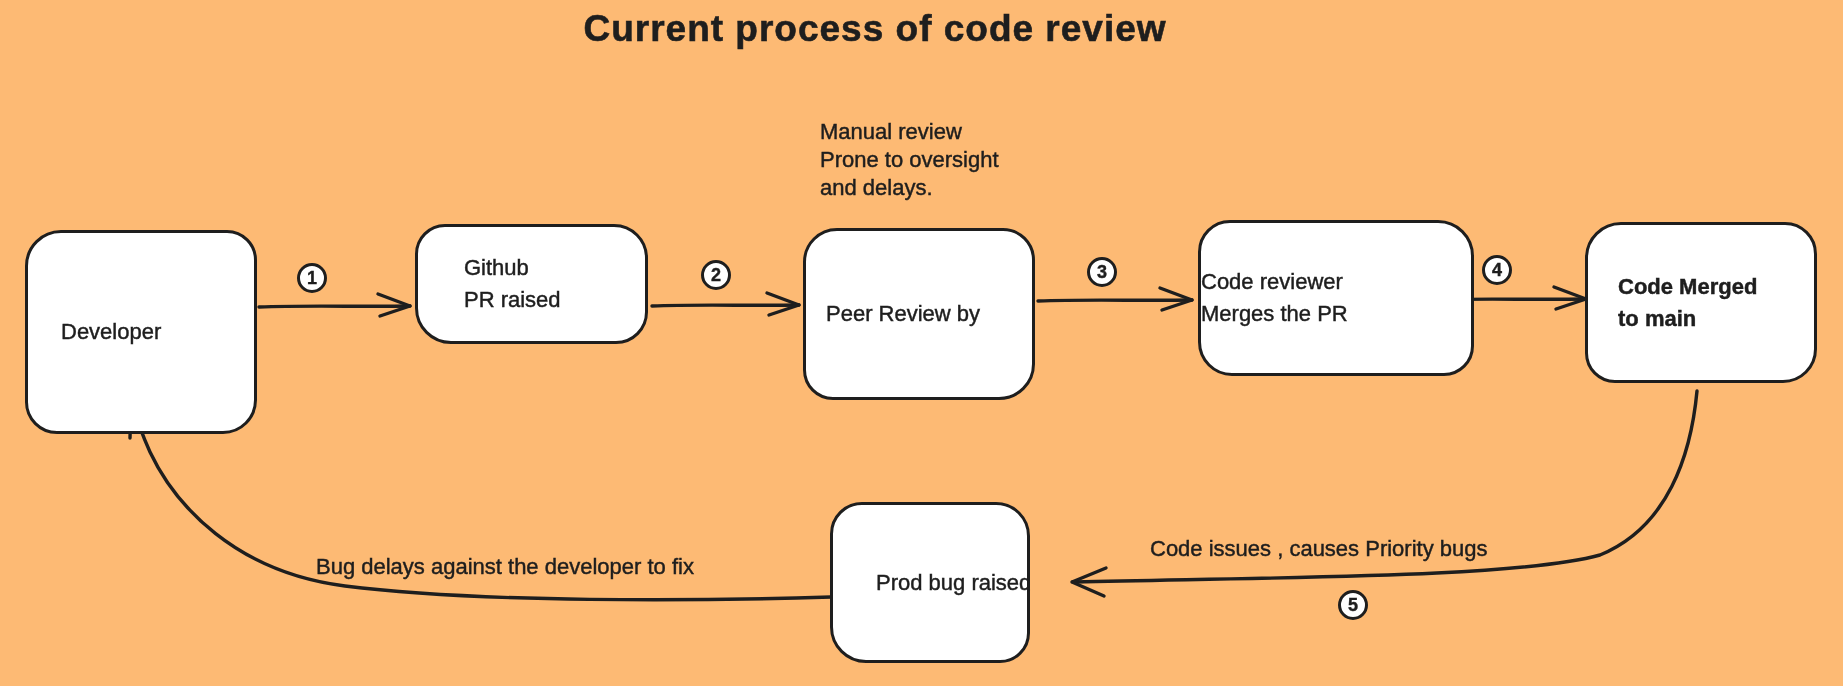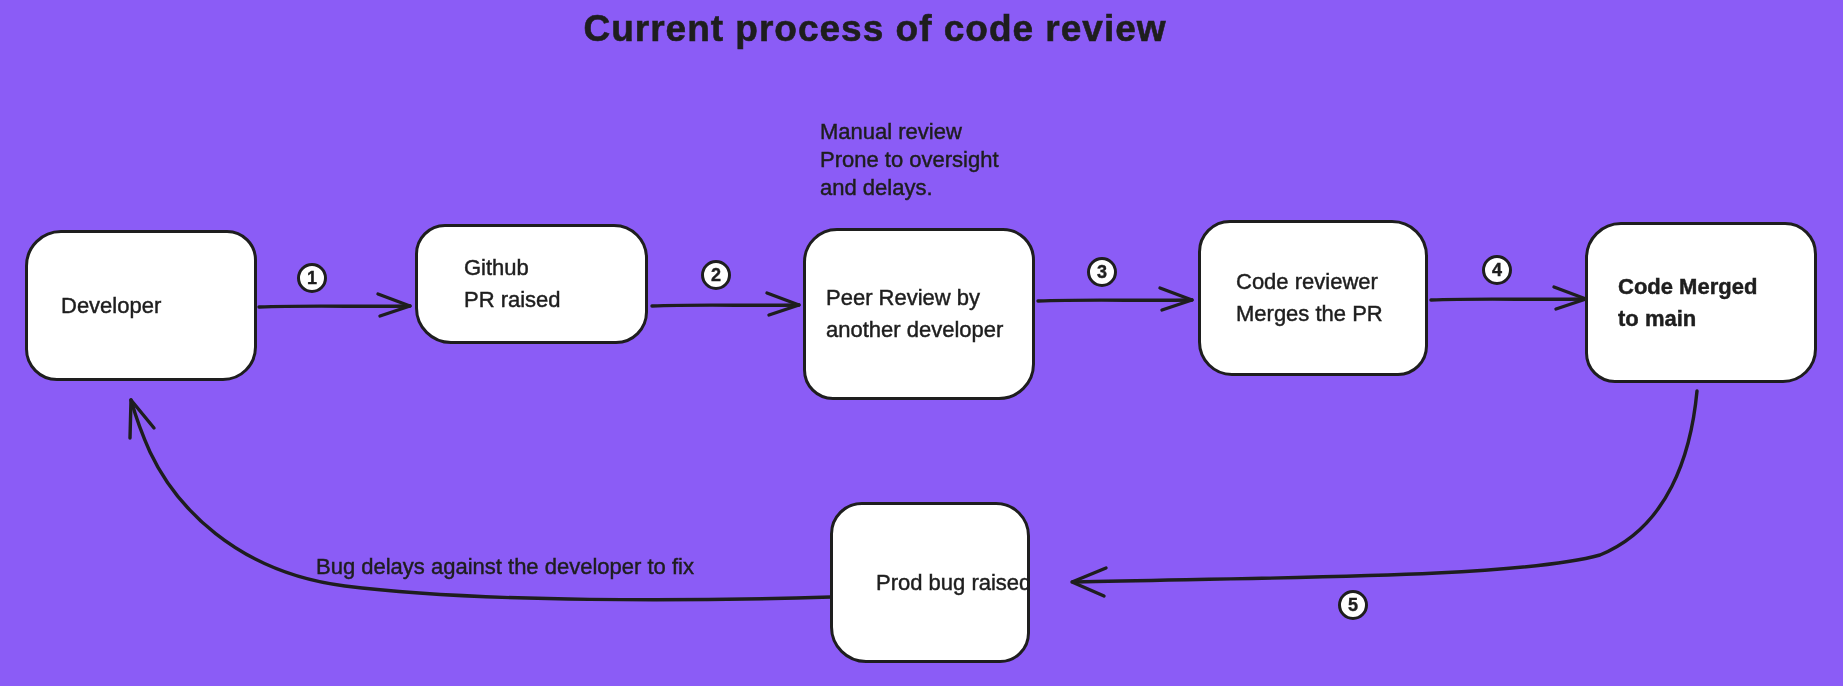--- a/index.html
+++ b/index.html
@@ -4,21 +4,21 @@
 <style>
   html, body {
     margin: 0;
     padding: 0;
     background: #ffffff;
   }
   .canvas {
     position: relative;
     width: 1843px;
     height: 686px;
-    background: #8b5cf6;
+    background: #fdba74;
     overflow: hidden;
     font-family: "Liberation Sans", sans-serif;
     color: #1e1e1e;
   }
   .title {
     position: absolute;
     left: 370px;
     top: 8px;
     width: 1010px;
     text-align: center;
@@ -47,24 +47,24 @@
     box-sizing: border-box;
     display: flex;
     align-items: center;
     justify-content: flex-start;
     font-size: 22px;
     line-height: 1.45;
     -webkit-text-stroke: 0.45px #1e1e1e;
     white-space: nowrap;
   }
   .node .line { display: block; }
-  #n-developer   { left: 25px;   top: 230px; width: 232px; height: 151px; border-radius: 36px 30px 34px 32px; padding-left: 33px; }
+  #n-developer   { left: 25px;   top: 230px; width: 232px; height: 204px; border-radius: 36px 30px 34px 32px; padding-left: 33px; }
   #n-github      { left: 415px;  top: 224px; width: 233px; height: 120px; border-radius: 30px 34px 32px 36px; padding-left: 46px; }
   #n-peer        { left: 803px;  top: 228px; width: 232px; height: 172px; border-radius: 34px 32px 36px 30px; padding-left: 20px; }
-  #n-reviewer    { left: 1198px; top: 220px; width: 230px; height: 156px; border-radius: 32px 36px 30px 34px; padding-left: 35px; }
+  #n-reviewer    { left: 1198px; top: 220px; width: 276px; height: 156px; border-radius: 32px 36px 30px 34px; }
   #n-merged      { left: 1585px; top: 222px; width: 232px; height: 161px; border-radius: 36px 32px 34px 30px; padding-left: 30px; font-weight: bold; }
   #n-prod        { left: 830px;  top: 502px; width: 200px; height: 161px; border-radius: 32px 34px 30px 36px; padding-left: 43px; }
   .step {
     position: absolute;
     width: 30px;
     height: 30px;
     box-sizing: border-box;
     border: 3px solid #1e1e1e;
     border-radius: 50%;
     background: #ffffff;
@@ -136,21 +136,20 @@
   <div class="node" id="n-github">
     <div class="node-label">
       <span class="line">Github</span>
       <span class="line">PR raised</span>
     </div>
   </div>
 
   <div class="node" id="n-peer">
     <div class="node-label">
       <span class="line">Peer Review by</span>
-      <span class="line">another developer</span>
     </div>
   </div>
 
   <div class="node" id="n-reviewer">
     <div class="node-label">
       <span class="line">Code reviewer</span>
       <span class="line">Merges the PR</span>
     </div>
   </div>
 
@@ -172,15 +171,16 @@
   <div class="step" id="s3">3</div>
   <div class="step" id="s4">4</div>
   <div class="step" id="s5">5</div>
 
   <div class="note">
     <span class="line">Manual review</span>
     <span class="line">Prone to oversight</span>
     <span class="line">and delays.</span>
   </div>
 
+  <div class="edge-label" id="lab-code-issues">Code issues , causes Priority bugs</div>
   <div class="edge-label" id="lab-bug-raised">Bug delays against the developer to fix</div>
 
 </div>
 
 </body></html>

